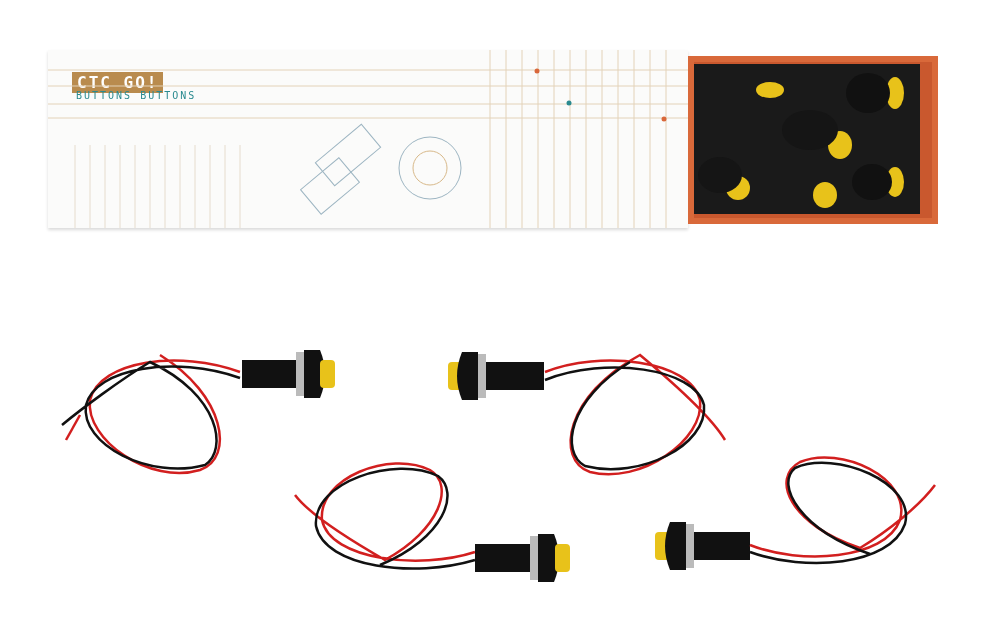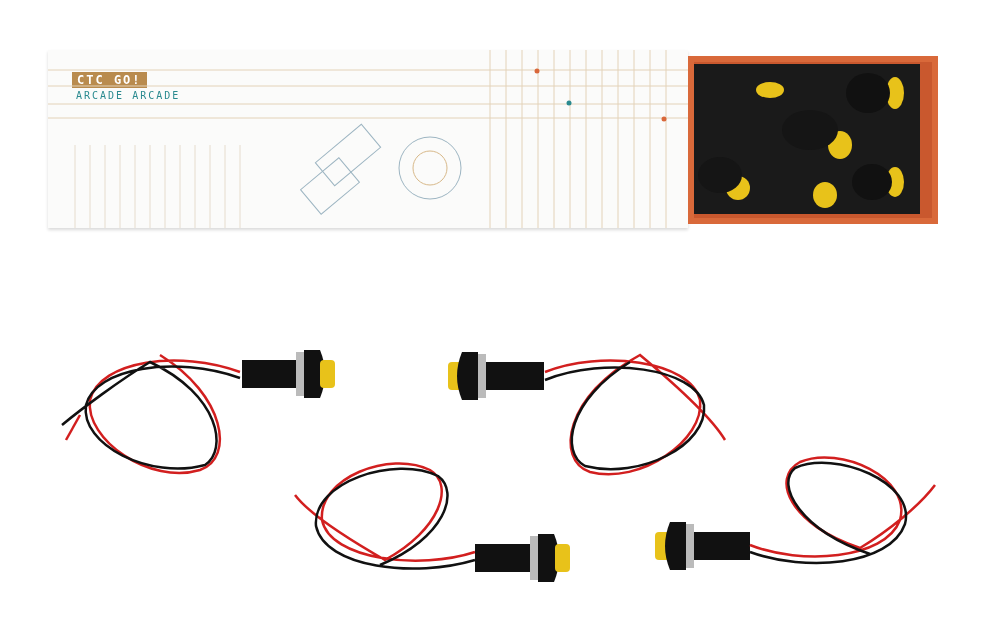--- a/index.html
+++ b/index.html
@@ -3,34 +3,34 @@
 <meta charset="utf-8">
 <style>
   html,body{margin:0;padding:0;background:#ffffff;}
   body{width:989px;height:633px;position:relative;overflow:hidden;font-family:"DejaVu Sans Mono",monospace;}
   .box{position:absolute;left:48px;top:50px;width:640px;height:178px;background:#fbfbfa;
        box-shadow:0 2px 3px rgba(0,0,0,0.15);}
   .tray{position:absolute;left:688px;top:56px;width:250px;height:168px;background:#c9582e;
         box-shadow:inset 0 0 0 6px #d9693a;}
   .tray-inner{position:absolute;left:6px;top:8px;width:226px;height:150px;background:#1a1a1a;}
   .label-brand{position:absolute;left:72px;top:72px;background:#b98b4e;color:#fff;
-       font-size:12px;font-weight:bold;letter-spacing:2px;padding:1px 5px;}
+       font-size:16px;font-weight:bold;letter-spacing:2px;padding:1px 5px;}
   .label-sub{position:absolute;left:76px;top:90px;color:#2a8a8f;font-size:10px;letter-spacing:2px;}
   svg{position:absolute;left:0;top:0;}
 </style>
 </head>
 <body>
 
 <div class="box"></div>
 <div class="tray">
   <div class="tray-inner"></div>
 </div>
 
 <span class="label-brand">CTC GO!</span>
-<span class="label-sub">ARCADE ARCADE</span>
+<span class="label-sub">BUTTONS BUTTONS</span>
 
 <svg width="989" height="633">
 
   <g stroke="#e3d2b8" stroke-width="1">
     <line x1="48" y1="70" x2="688" y2="70"></line>
       <line x1="48" y1="86" x2="688" y2="86"></line>
     <line x1="48" y1="104" x2="688" y2="104"></line>
       <line x1="48" y1="118" x2="688" y2="118"></line>
     <line x1="490" y1="50" x2="490" y2="228"></line>
       <line x1="506" y1="50" x2="506" y2="228"></line>

